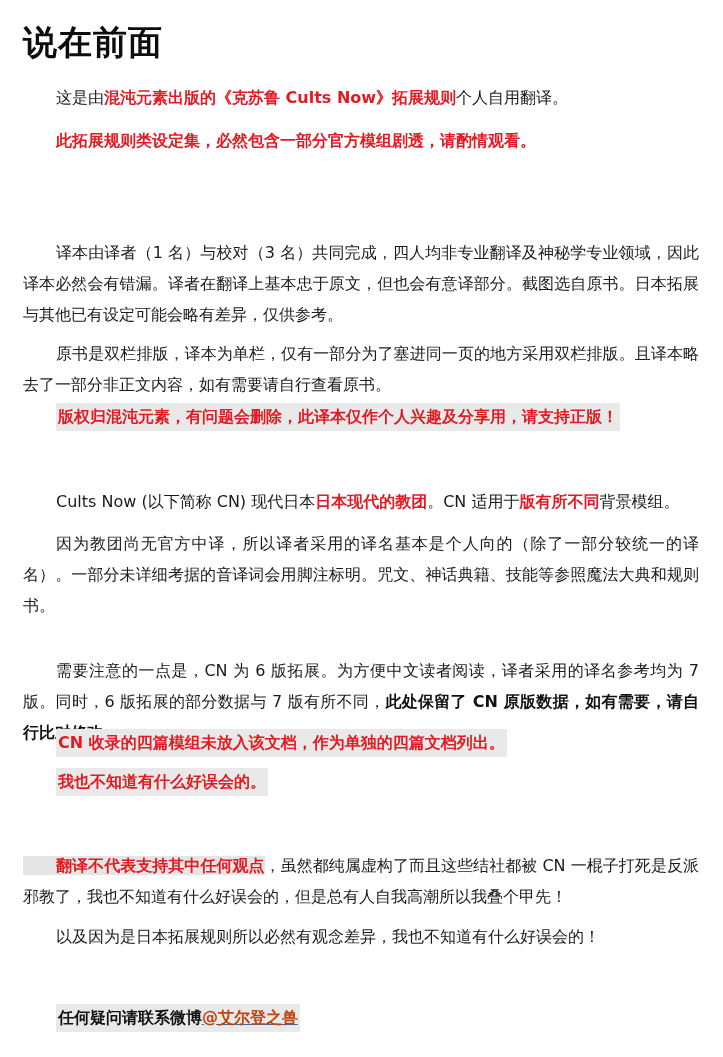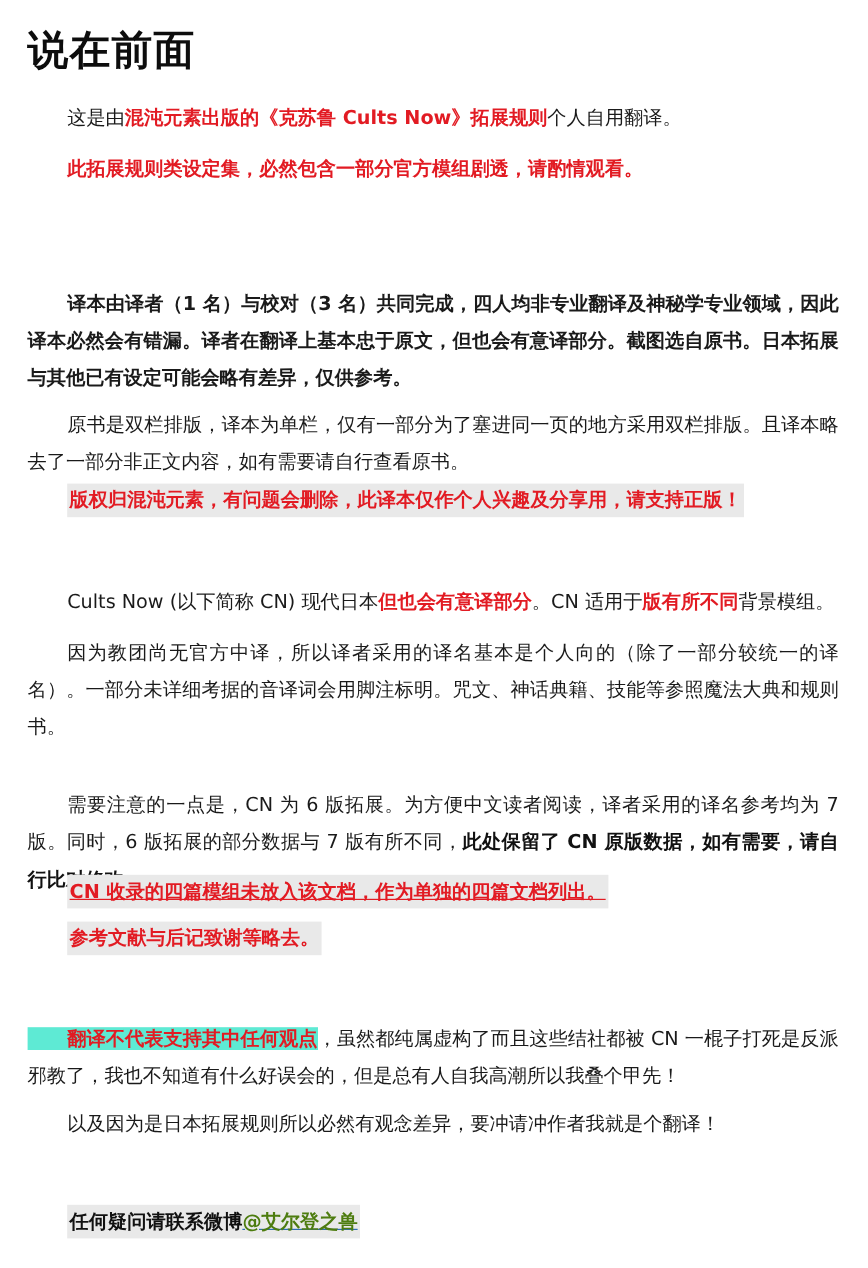--- a/index.html
+++ b/index.html
@@ -20,65 +20,65 @@
       text-align: justify;
     }
     .indent { text-indent: 33px; }
     .red { color: #e21b23; font-weight: bold; }
     .bold { font-weight: bold; color: #111; }
     .hl-block {
       position: absolute; left: 56px;
       background: #e9e9e9; font-size: 16px; line-height: 28px;
       padding: 0 2px; color: #e21b23; font-weight: bold;
     }
-    .hl-inline { background: #5eead4; color: #e21b23; font-weight: bold; }
+    .hl-inline { background: #e5e5e5; color: #e21b23; font-weight: bold; }
     .contact {
       position: absolute; left: 56px; top: 1004px;
       background: #e9e9e9; font-size: 16px; line-height: 28px;
       padding: 0 2px; font-weight: bold; color: #111;
     }
-    .link { color: #4d7c0f; text-decoration: underline; text-decoration-color: #2e6db5; }
+    .link { color: #c2410c; text-decoration: underline; text-decoration-color: #2e6db5; }
   </style>
 </head>
 <body>
 
 <div class="page">
 
   <div class="title">说在前面</div>
 
   <div class="p indent red" style="top:125px;">此拓展规则类设定集，必然包含一部分官方模组剧透，请酌情观看。</div>
 
   <div class="p indent" style="top:82px;">
     <span>这是由</span><span class="red">混沌元素出版的《克苏鲁 Cults Now》拓展规则</span><span>个人自用翻译。</span>
   </div>
 
 
-  <div class="p indent" style="top:237px;font-weight:bold;">译本由译者（1 名）与校对（3 名）共同完成，四人均非专业翻译及神秘学专业领域，因此译本必然会有错漏。译者在翻译上基本忠于原文，但也会有意译部分。截图选自原书。日本拓展与其他已有设定可能会略有差异，仅供参考。</div>
+  <div class="p indent" style="top:237px;">译本由译者（1 名）与校对（3 名）共同完成，四人均非专业翻译及神秘学专业领域，因此译本必然会有错漏。译者在翻译上基本忠于原文，但也会有意译部分。截图选自原书。日本拓展与其他已有设定可能会略有差异，仅供参考。</div>
 
   <div class="p indent" style="top:340px;font-family:Liberation Mono, monospace;">原书是双栏排版，译本为单栏，仅有一部分为了塞进同一页的地方采用双栏排版。且译本略去了一部分非正文内容，如有需要请自行查看原书。</div>
 
   <div class="hl-block" style="top:403px;">版权归混沌元素，有问题会删除，此译本仅作个人兴趣及分享用，请支持正版！</div>
 
   <div class="p indent" style="top:486px;">
-    <span>Cults Now (以下简称 CN) 现代日本</span><span class="red">但也会有意译部分</span><span>。CN 适用于</span><span class="red">版有所不同</span><span>背景模组。</span>
+    <span>Cults Now (以下简称 CN) 现代日本</span><span class="red">日本现代的教团</span><span>。CN 适用于</span><span class="red">版有所不同</span><span>背景模组。</span>
   </div>
 
   <div class="p indent" style="top:528px;">因为教团尚无官方中译，所以译者采用的译名基本是个人向的（除了一部分较统一的译名）。一部分未详细考据的音译词会用脚注标明。咒文、神话典籍、技能等参照魔法大典和规则书。</div>
 
   <div class="p indent" style="top:655px;">
     <span>需要注意的一点是，CN 为 6 版拓展。为方便中文读者阅读，译者采用的译名参考均为 7 版。同时，6 版拓展的部分数据与 7 版有所不同，</span><span class="bold">此处保留了 CN 原版数据，如有需要，请自行比对修改。</span>
   </div>
 
-  <div class="hl-block" style="top:729px;text-decoration:underline;">CN 收录的四篇模组未放入该文档，作为单独的四篇文档列出。</div>
+  <div class="hl-block" style="top:729px;">CN 收录的四篇模组未放入该文档，作为单独的四篇文档列出。</div>
 
-  <div class="hl-block" style="top:768px;">参考文献与后记致谢等略去。</div>
+  <div class="hl-block" style="top:768px;">我也不知道有什么好误会的。</div>
 
   <div class="p" style="top:850px; text-indent:0;">
     <span class="hl-inline" style="padding-left:33px; margin-left:0;">翻译不代表支持其中任何观点</span><span>，虽然都纯属虚构了而且这些结社都被 CN 一棍子打死是反派邪教了，我也不知道有什么好误会的，但是总有人自我高潮所以我叠个甲先！</span>
   </div>
 
-  <div class="p indent" style="top:921px;">以及因为是日本拓展规则所以必然有观念差异，要冲请冲作者我就是个翻译！</div>
+  <div class="p indent" style="top:921px;">以及因为是日本拓展规则所以必然有观念差异，我也不知道有什么好误会的！</div>
 
   <div class="contact">
     <span>任何疑问请联系微博</span><span class="link">@艾尔登之兽</span>
   </div>
 
 </div>
 
 </body></html>

